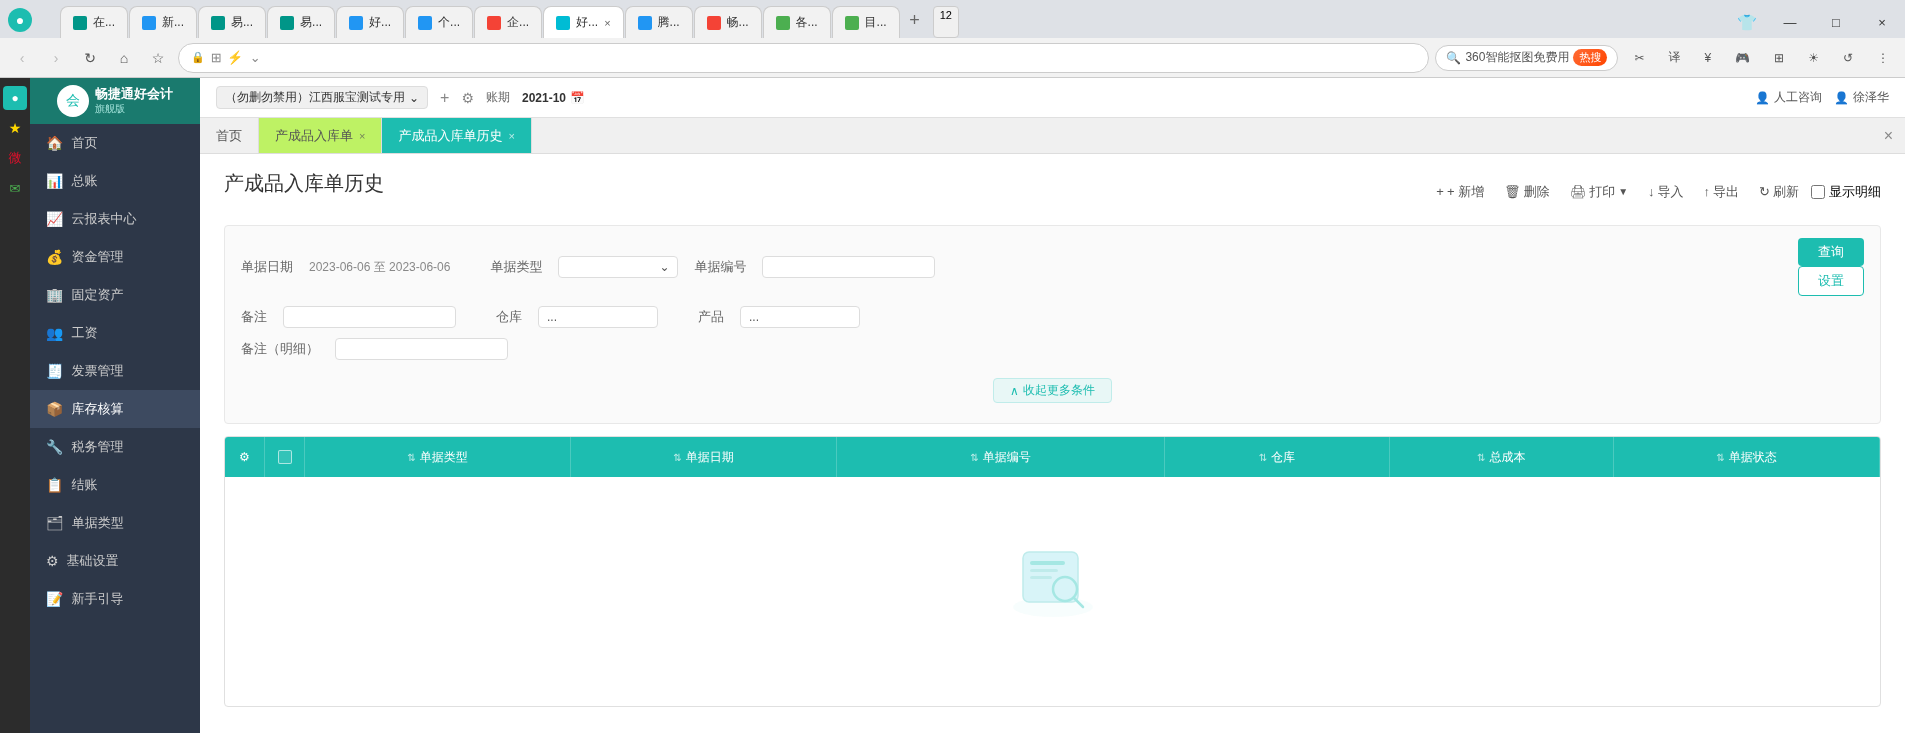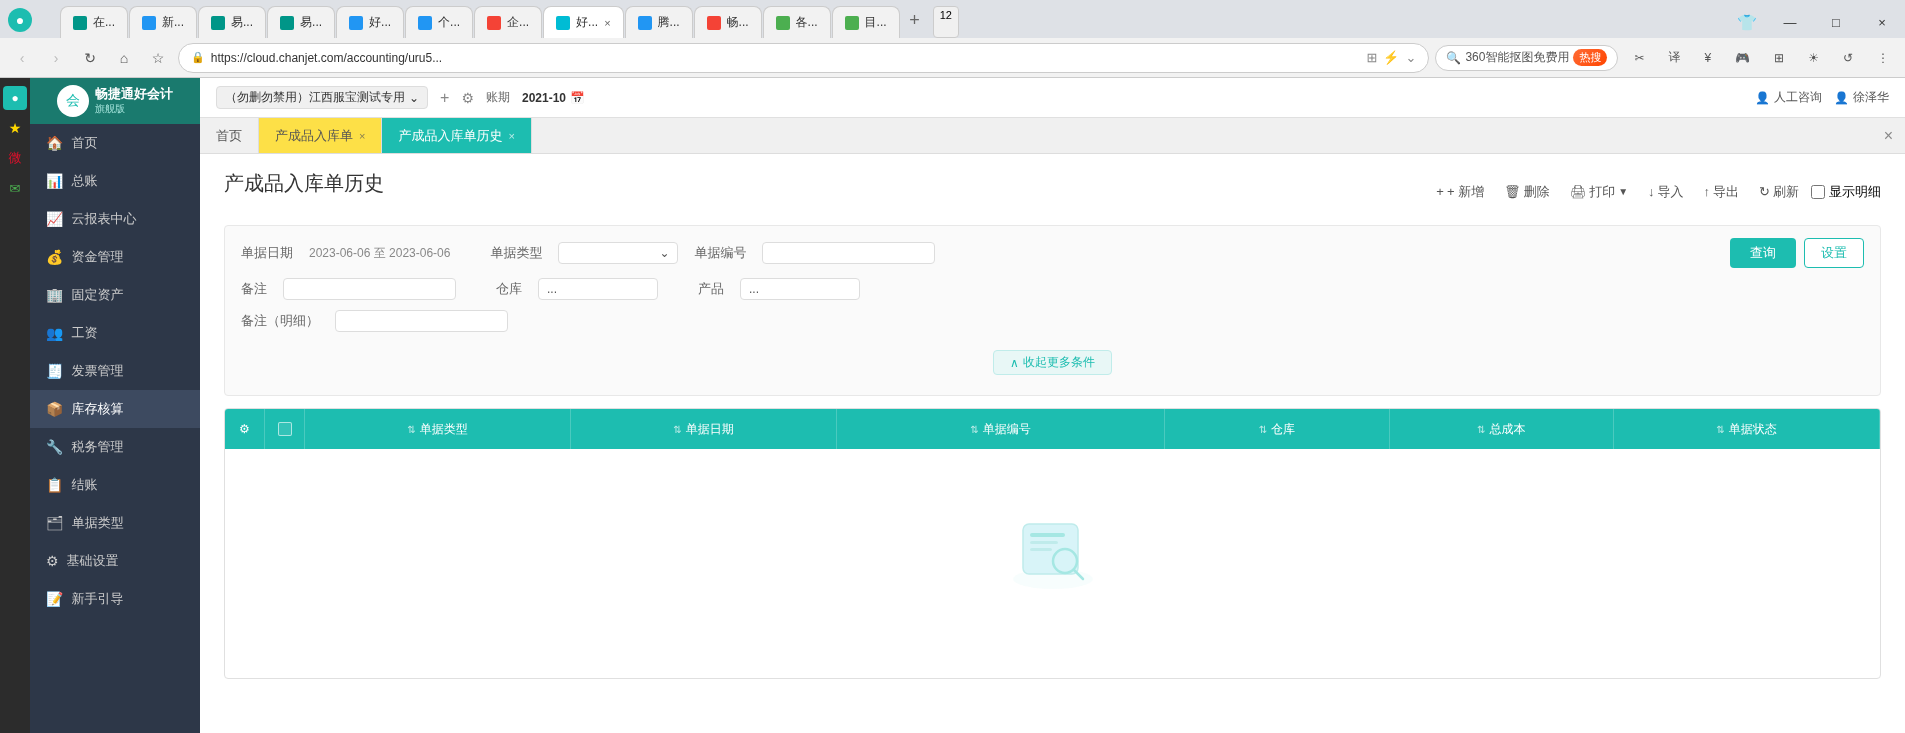--- a/index.html
+++ b/index.html
@@ -52,21 +52,21 @@
     .period-value { font-size: 12px; color: #333; font-weight: bold; display: flex; align-items: center; gap: 4px; }
     .topbar-right { margin-left: auto; display: flex; align-items: center; gap: 12px; }
     .ai-consult { display: flex; align-items: center; gap: 4px; font-size: 12px; color: #555; cursor: pointer; }
     .user-info { display: flex; align-items: center; gap: 4px; font-size: 12px; color: #555; cursor: pointer; }
 
     
     .breadcrumb-tabs { display: flex; align-items: stretch; background: #f0f0f0; border-bottom: 1px solid #ddd; height: 36px; }
     .breadcrumb-home { display: flex; align-items: center; padding: 0 16px; font-size: 13px; color: #555; cursor: pointer; border-right: 1px solid #ddd; }
     .breadcrumb-tab { display: flex; align-items: center; padding: 0 16px; font-size: 13px; cursor: pointer; gap: 6px; border-right: 1px solid #ddd; }
     .breadcrumb-tab.active { background: #1dbdb0; color: white; }
-    .breadcrumb-tab.inactive { background: #fde047; color: #555; }
+    .breadcrumb-tab.inactive { background: #bef264; color: #555; }
     .breadcrumb-tab-close { font-size: 11px; cursor: pointer; opacity: 0.7; }
     .main-close-btn { margin-left: auto; display: flex; align-items: center; padding: 0 12px; font-size: 16px; color: #888; cursor: pointer; }
 
     
     .page-content { flex: 1; padding: 16px 24px; overflow: auto; background: white; }
     .page-title { font-size: 20px; color: #333; font-weight: normal; margin-bottom: 16px; }
     .toolbar-action { display: flex; align-items: center; gap: 3px; font-size: 13px; color: #555; cursor: pointer; padding: 3px 8px; }
 
     
     .filter-area { border: 1px solid #e8e8e8; border-radius: 4px; padding: 12px 16px; margin-bottom: 12px; background: #fafafa; }
@@ -180,21 +180,20 @@
 
   <div class="address-bar">
     <div class="nav-btn disabled">‹</div>
     <div class="nav-btn disabled">›</div>
     <div class="nav-btn">↻</div>
     <div class="nav-btn">⌂</div>
     <div class="nav-btn">☆</div>
 
     <div class="url-bar">
       <span class="url-lock">🔒</span>
-      <span class="url-text">https://cloud.chanjet.com/accounting/uru5...</span>
       <span style="font-size:13px;color:#888;">⊞</span>
       <span style="font-size:13px;color:#888;">⚡</span>
       <span style="font-size:13px;color:#888;">⌄</span>
     </div>
 
     <div class="toolbar-right">
       <div class="search-box">
         <span style="font-size:12px;color:#888;">🔍</span>
         <span>360智能抠图免费用</span>
         <span class="hot-search">热搜</span>
@@ -378,21 +377,21 @@
           <span class="filter-label" style="margin-left:24px;">单据类型</span>
           <div class="filter-select">
             <span style="color:#aaa;font-size:12px;"></span>
             <span style="flex:1;"></span>
             <span>⌄</span>
           </div>
 
           <span class="filter-label">单据编号</span>
           <input class="filter-input" type="text" style="">
 
-          <div style="margin-left:auto; display:flex; flex-direction:row; gap:8px;">
+          <div style="margin-left:auto; display:flex; flex-direction:column; gap:0;">
             <button class="query-btn">查询</button>
             <button class="setting-btn">设置</button>
           </div>
         </div>
 
         <div class="filter-row">
           <span class="filter-label">备注</span>
           <input class="filter-input" type="text" style="">
 
           <span class="filter-label" style="margin-left:24px;">仓库</span>

